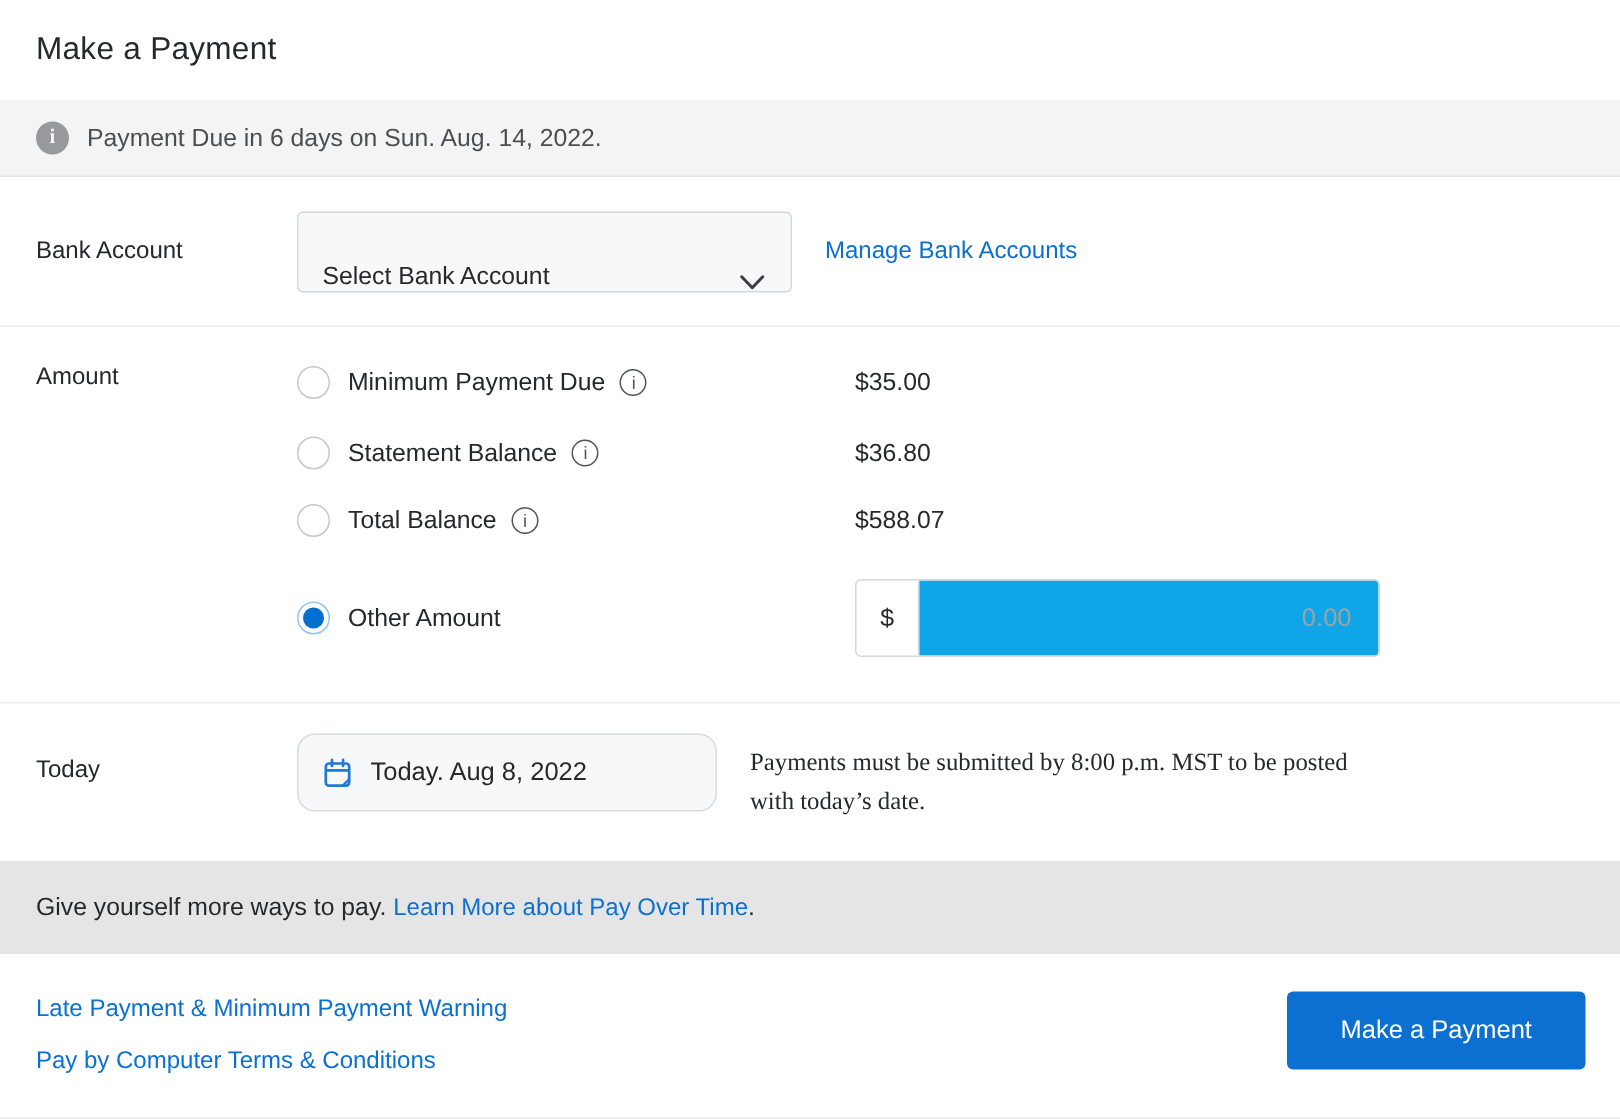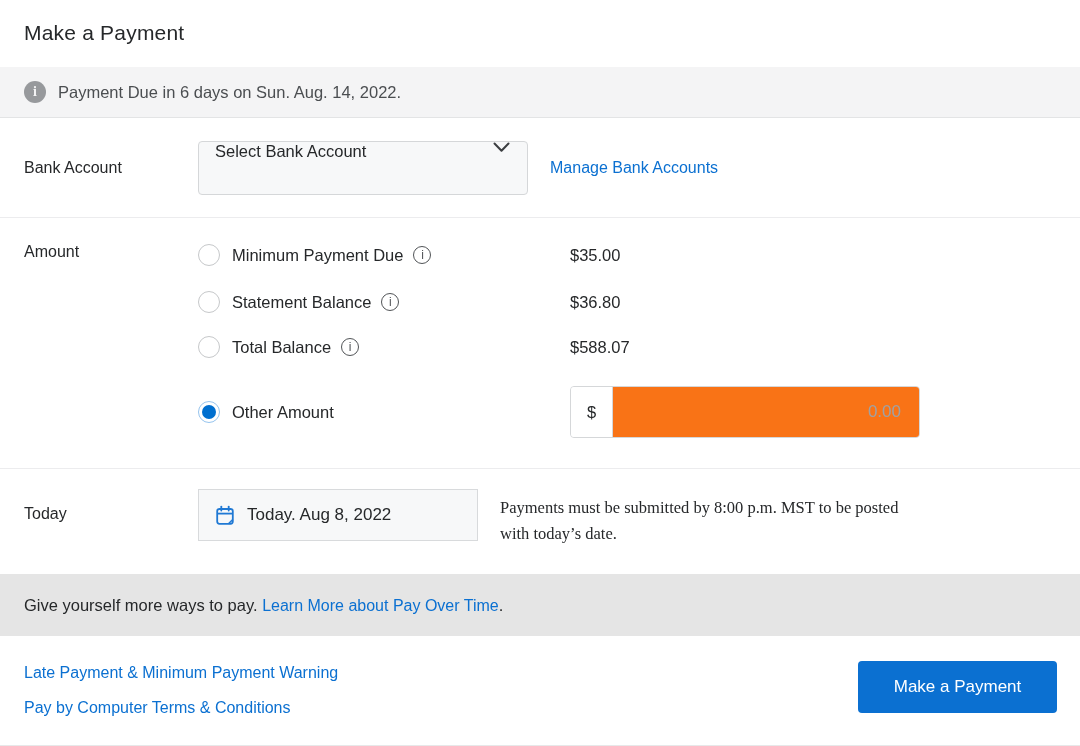--- a/index.html
+++ b/index.html
@@ -20,21 +20,21 @@
   .notice-text { margin-left:12px; font-size:16.5px; color:#4b4e51; }
 
   
   .row { display:flex; padding:0 24px; }
   .row-label { width:174px; flex-shrink:0; font-size:16px; color:#26282a; }
   .divider-b { border-bottom:1px solid #ececee; }
 
   
   .row-bank { align-items:center; height:104px; }
   .select-box { width:330px; height:54px; background:#f7f8f9; border:1px solid #d5d7d9; border-radius:4px;
-    display:flex; align-items:flex-start; justify-content:space-between; padding:0 17px 0 16px; cursor:pointer; }
+    display:flex; align-items:flex-end; justify-content:space-between; padding:0 17px 0 16px; cursor:pointer; }
   .select-box .sel-text { font-size:16.5px; color:#26282a; }
   .link { color:#0b70d1; text-decoration:none; font-size:16px; cursor:pointer; }
   .manage-link { margin-left:22px; }
 
   
   .row-amount { padding-top:25px; padding-bottom:30px; }
   .amount-options { display:flex; flex-direction:column; }
   .opt-row { display:flex; align-items:center; height:24px; }
   .opt-row + .opt-row { margin-top:23px; }
   .opt-row.r3 { margin-top:21px; }
@@ -46,28 +46,28 @@
   .radio.selected::after { content:''; position:absolute; inset:3px; background:#006fcf; border-radius:50%; }
   .opt-label { margin-left:12px; font-size:16.5px; color:#26282a; }
   .info-outline { margin-left:10px; width:18px; height:18px; border:1px solid #515457; border-radius:50%;
     display:inline-flex; align-items:center; justify-content:center; font-size:12px; color:#515457; cursor:pointer; }
   .opt-value { font-size:16.5px; color:#26282a; }
 
   .amount-input { width:350px; height:52px; border:1px solid #d5d7d9; border-radius:4px; overflow:hidden;
     display:flex; background:#f2f3f4; }
   .amount-prefix { width:42px; background:#ffffff; border-right:1px solid #d5d7d9;
     display:flex; align-items:center; justify-content:center; font-size:16.5px; color:#26282a; flex-shrink:0; }
-  .amount-input input { flex:1; border:0; outline:0; background:#f97316; text-align:right;
+  .amount-input input { flex:1; border:0; outline:0; background:#0ea5e9; text-align:right;
     padding-right:18px; font-size:17px; font-family:"Liberation Sans", sans-serif; color:#26282a; }
   .amount-input input::placeholder { color:#9fa2a5; }
 
   
   .row-date { padding-top:20px; padding-bottom:27px; }
   .row-date .row-label { margin-top:16px; }
-  .date-btn { width:280px; height:52px; background:#f7f8f9; border:1px solid #d8dadc; border-radius:0;
+  .date-btn { width:280px; height:52px; background:#f7f8f9; border:1px solid #d8dadc; border-radius:12px;
     display:flex; align-items:center; padding:0 16px; cursor:pointer; flex-shrink:0; }
   .date-btn .date-text { margin-left:12px; font-size:17px; color:#26282a; }
   .date-note { margin-left:22px; margin-top:6px; width:410px; font-size:16.5px; line-height:26px; color:#26282a;font-family:Liberation Serif, serif; }
 
   
   .pot-bar { height:64px; background:#e5e5e5; display:flex; align-items:center; padding:0 24px;
     font-size:16.5px; color:#26282a; }
 
   
   .footer { flex:1; position:relative; padding:24px; }

